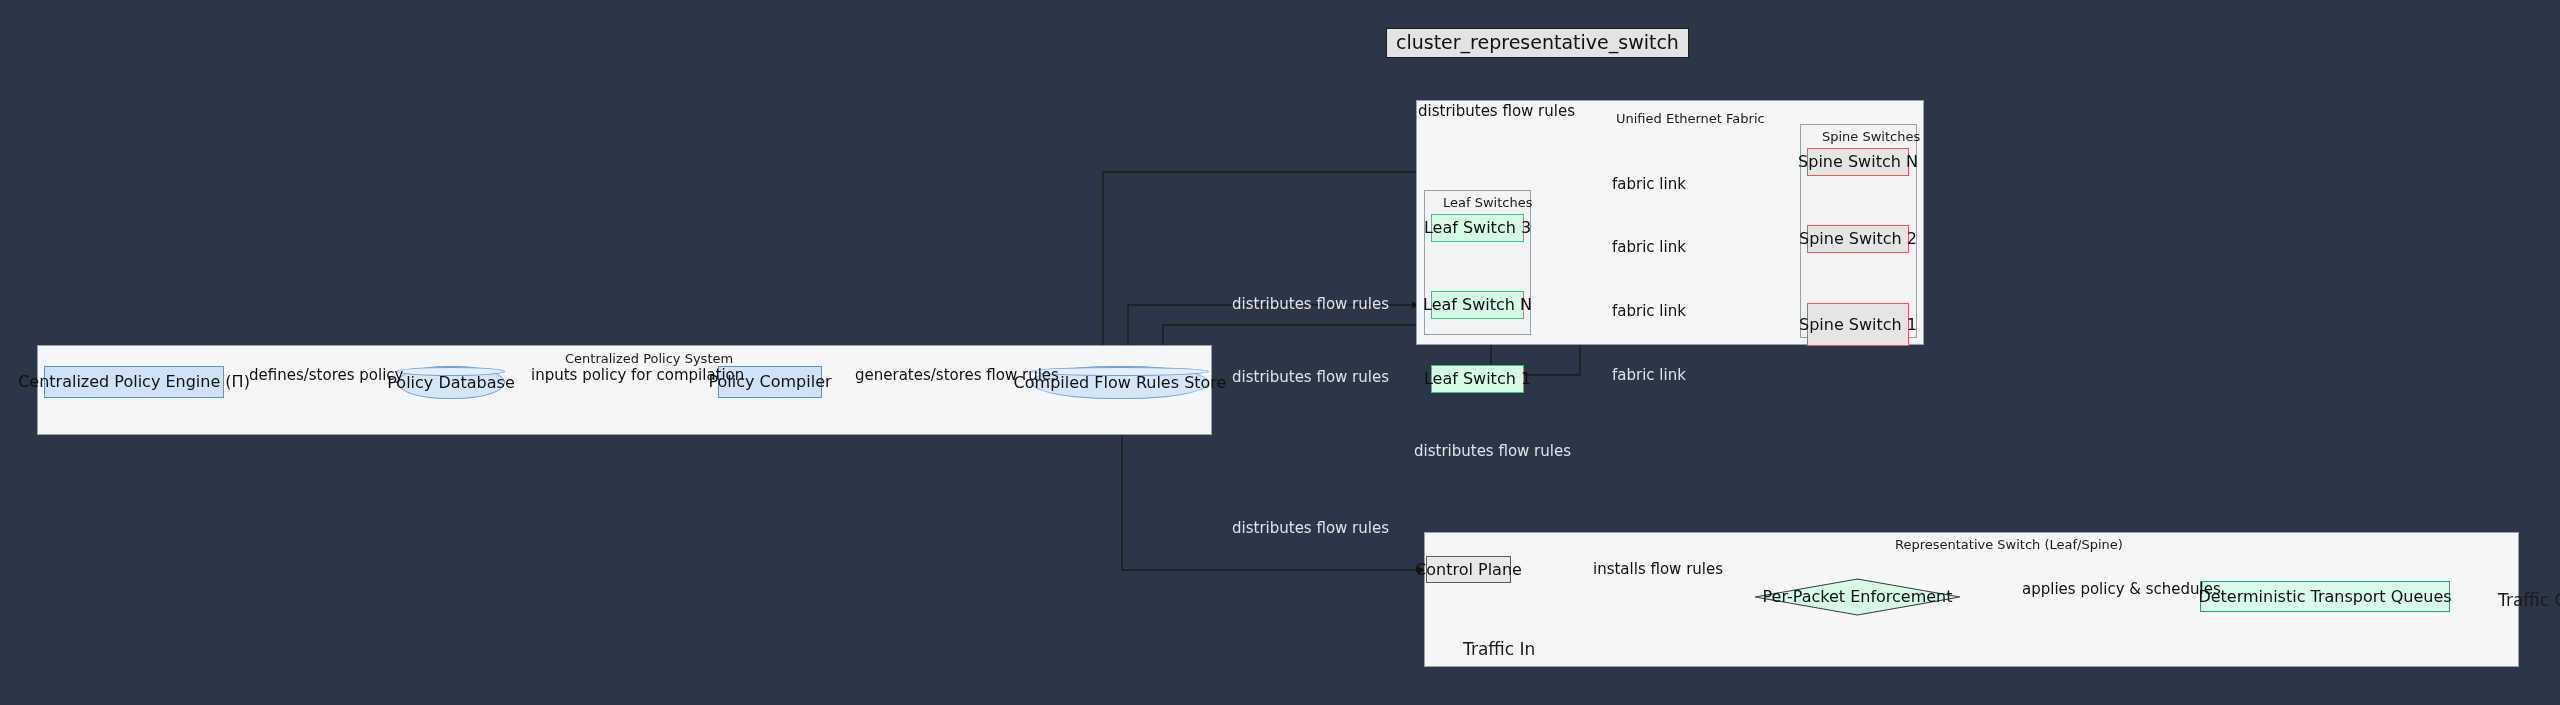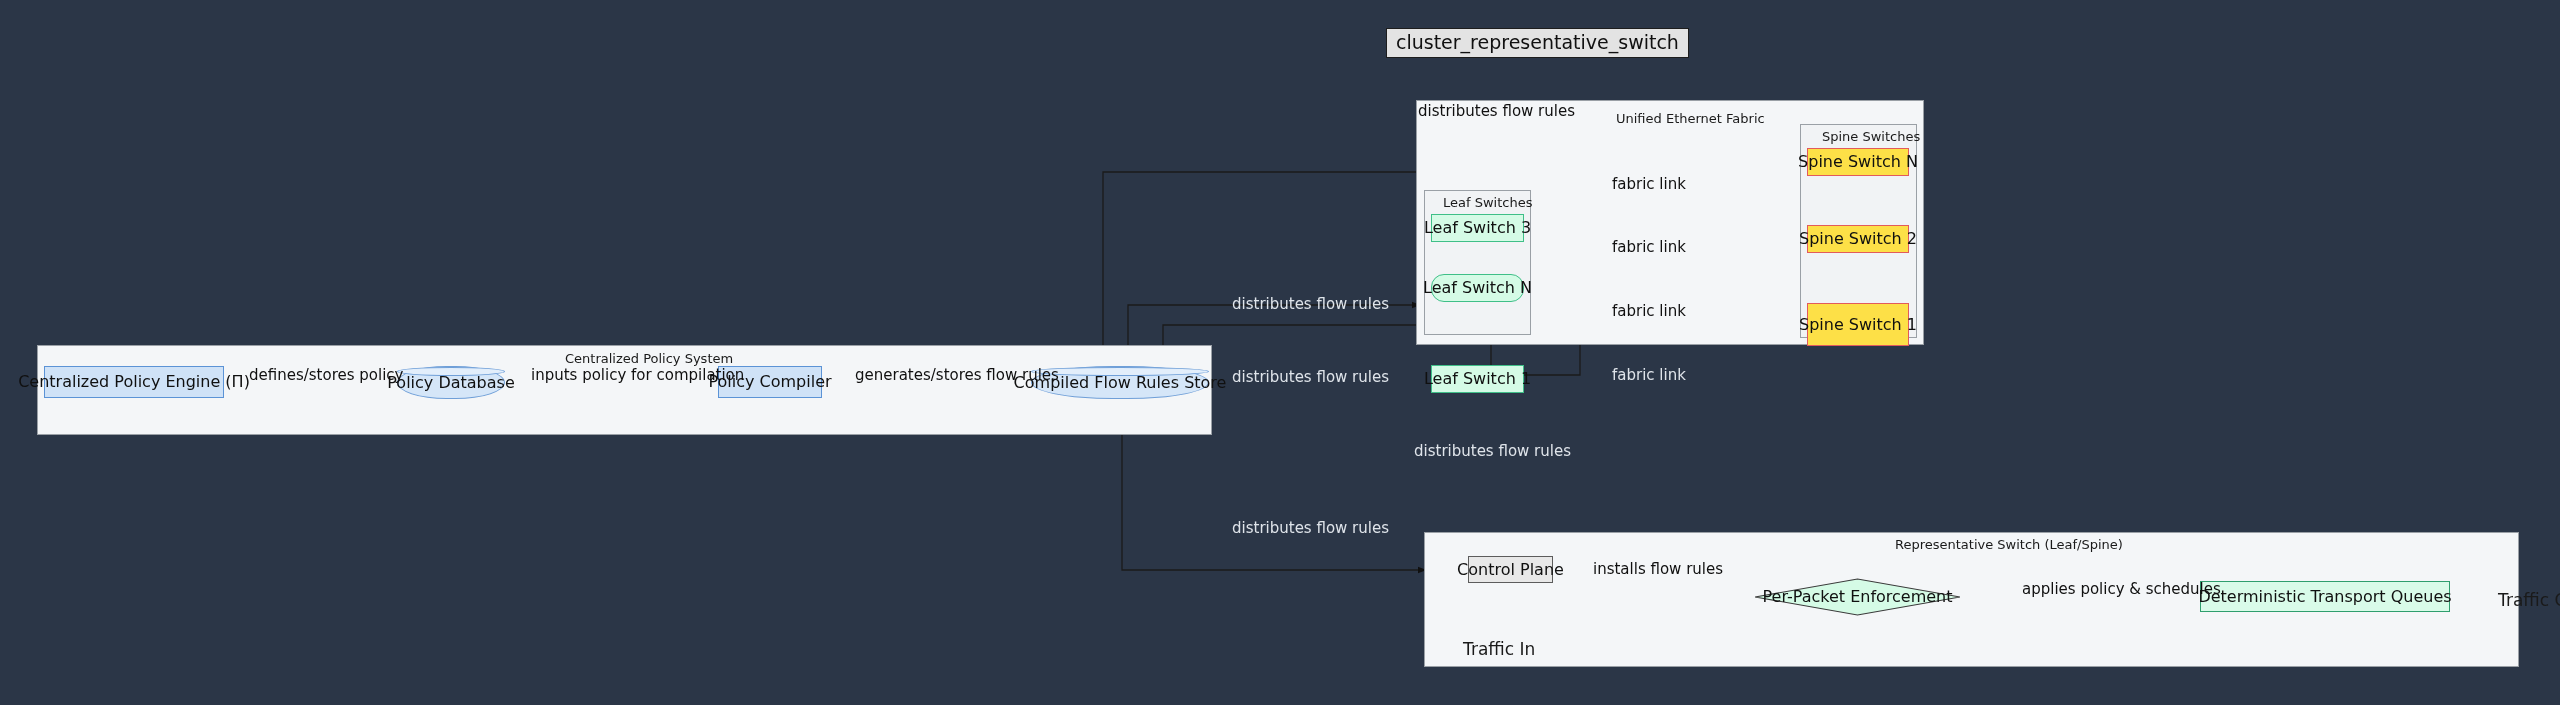--- a/index.html
+++ b/index.html
@@ -76,21 +76,21 @@
     align-items: center;
     justify-content: center;
     white-space: nowrap;
     font-size: 16px;
     color: #101010;
     line-height: 1;
   }
   .node.blue   { background: #cfe2f7; border: 1px solid #5b93d6; }
   .node.green  { background: #d5fbe6; border: 1px solid #3fbf88; }
   .node.green2 { background: #d9fbe9; border: 1px solid #2f9e6e; }
-  .node.pink   { background: #fde047; border: 1px solid #e25b5b; }
+  .node.pink   { background: #e5e5e5; border: 1px solid #e25b5b; }
   .node.grey   { background: #e8e8e8; border: 1px solid #5c5c5c; }
 
   
   .db {
     position: absolute;
     box-sizing: border-box;
     display: flex;
     align-items: center;
     justify-content: center;
     white-space: nowrap;
@@ -235,21 +235,21 @@
 
   <div class="cluster" style="left:1416px; top:100px; width:508px; height:245px;"></div>
   <div class="cluster-label" style="left:1616px; top:112px;">Unified Ethernet Fabric</div>
 
   <div class="cluster-sub" style="left:1424px; top:190px; width:107px; height:145px;"></div>
   <div class="cluster-label" style="left:1443px; top:196px;">Leaf Switches</div>
 
   <div class="node green" style="left:1431px; top:214px; width:93px; height:28px;">
     <span>Leaf Switch 3</span>
   </div>
-  <div class="node green" style="left:1431px; top:274px; width:93px; height:28px;border-radius:13px;">
+  <div class="node green" style="left:1431px; top:291px; width:93px; height:28px;">
     <span>Leaf Switch N</span>
   </div>
 
   <div class="cluster-sub" style="left:1800px; top:124px; width:117px; height:214px;"></div>
   <div class="cluster-label" style="left:1822px; top:130px;">Spine Switches</div>
 
   <div class="node pink" style="left:1807px; top:148px; width:102px; height:28px;">
     <span>Spine Switch N</span>
   </div>
   <div class="node pink" style="left:1807px; top:225px; width:102px; height:28px;">
@@ -270,21 +270,21 @@
 
   <div class="elabel on-panel" style="left:1418px; top:104px;">distributes flow rules</div>
   <div class="elabel dark" style="left:1232px; top:297px;">distributes flow rules</div>
   <div class="elabel dark" style="left:1232px; top:370px;">distributes flow rules</div>
   <div class="elabel dark" style="left:1414px; top:444px;">distributes flow rules</div>
   <div class="elabel dark" style="left:1232px; top:521px;">distributes flow rules</div>
 
   <div class="cluster" style="left:1424px; top:532px; width:1095px; height:135px;"></div>
   <div class="cluster-label" style="left:1895px; top:538px;">Representative Switch (Leaf/Spine)</div>
 
-  <div class="node grey" style="left:1426px; top:556px; width:85px; height:27px;margin-left:42px;">
+  <div class="node grey" style="left:1426px; top:556px; width:85px; height:27px;">
     <span>Control Plane</span>
   </div>
 
   <div class="diamond-wrap" style="left:1755px; top:578px; width:205px; height:38px;">
     <svg width="205" height="38" viewBox="0 0 205 38">
       <polygon points="0,19 102.5,1 205,19 102.5,37" fill="#d5fbe6" stroke="#3a3a3a" stroke-width="1.1"></polygon>
     </svg>
     <span class="dlabel">Per-Packet Enforcement</span>
   </div>
 

